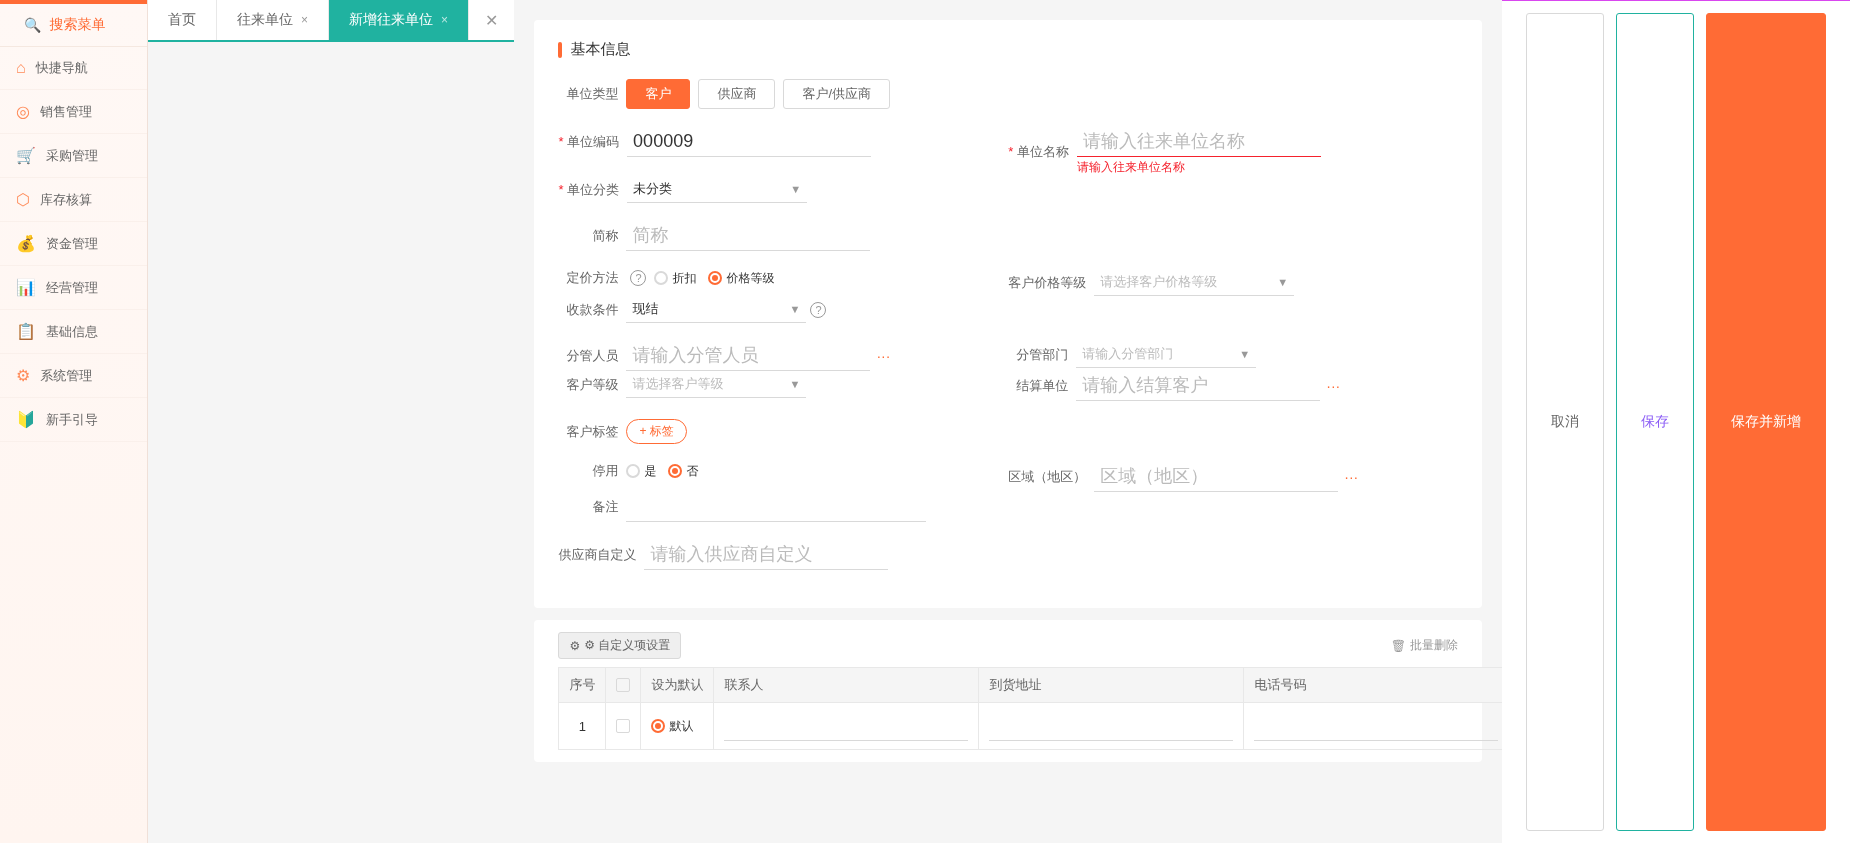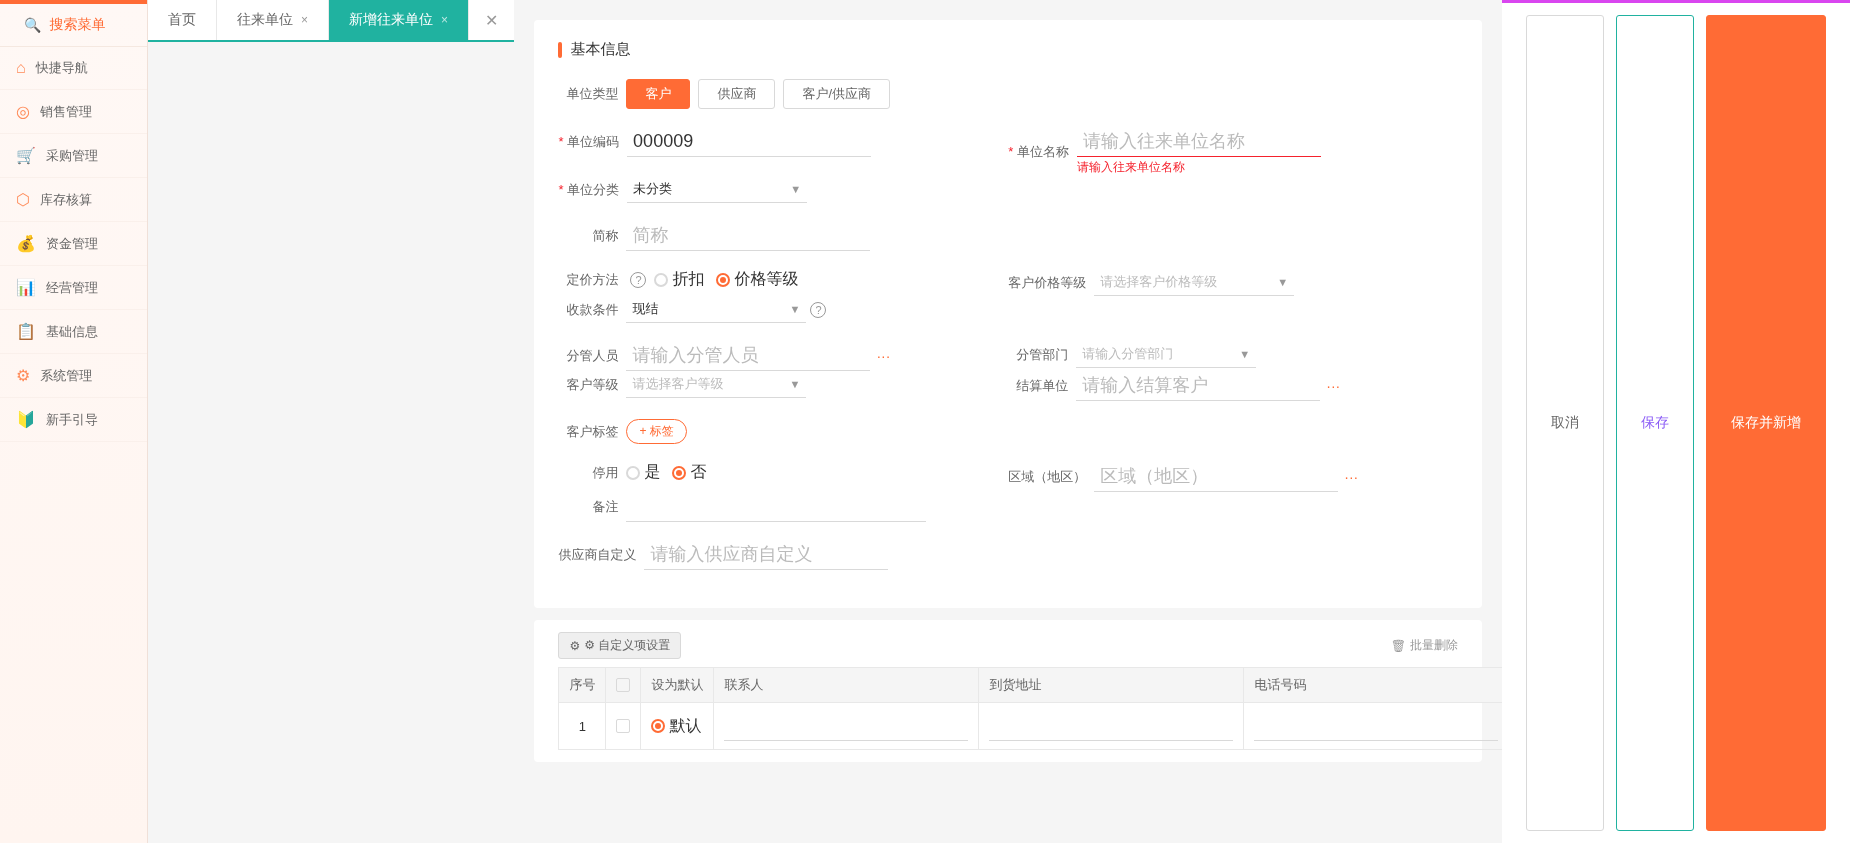--- a/index.html
+++ b/index.html
@@ -210,21 +210,21 @@
       display: flex;
       align-items: center;
       gap: 12px;
     }
     .radio-item {
       display: flex;
       align-items: center;
       cursor: pointer;
       gap: 4px;
       color: #333;
-      font-size: 16px;
+      font-size: 12px;
     }
     .radio-circle {
       width: 14px;
       height: 14px;
       border-radius: 50%;
       border: 2px solid #d9d9d9;
       display: flex;
       align-items: center;
       justify-content: center;
     }
@@ -330,21 +330,21 @@
     td {
       padding: 8px 10px;
       border: 1px solid #e8e8e8;
       color: #333;
     }
     .td-center { text-align: center; }
 
     
     .footer {
       background: #fff;
-      border-top: 3px solid #d946ef;
+      border-top: 1px solid #d946ef;
       padding: 12px 24px;
       display: flex;
       justify-content: flex-end;
       gap: 12px;
       flex-shrink: 0;
     }
     .btn {
       padding: 7px 24px;
       border-radius: 3px;
       font-size: 14px;

